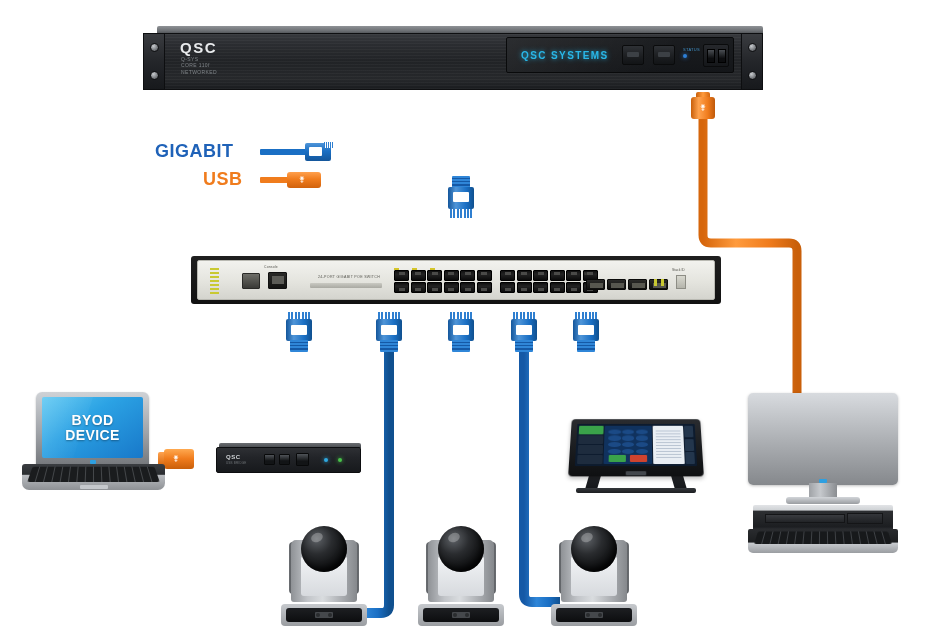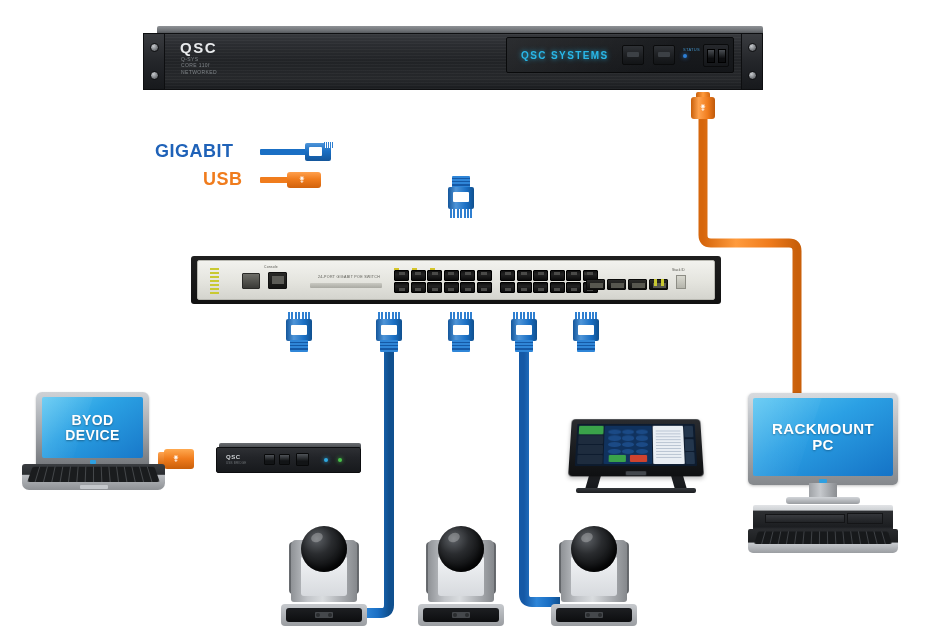--- a/index.html
+++ b/index.html
@@ -942,26 +942,20 @@
             <div class="tp-sbtn"></div>
           </div>
         </div>
       </div>
       <div class="tp-logo"></div>
     </div>
   </div>
 
   <div id="rackpc" class="abs">
     <div class="pc-mon">
-      <div class="pc-screen">
-        <div class="pc-label">
-          <div>RACKMOUNT</div>
-          <div>PC</div>
-        </div>
-      </div>
       <div class="pc-dot"></div>
     </div>
     <div class="pc-neck"></div>
     <div class="pc-monbase"></div>
     <div class="pc-chassis">
       <div class="slot"></div>
       <div class="bay"></div>
     </div>
     <div class="pc-kb">
       <div class="keys"></div>

